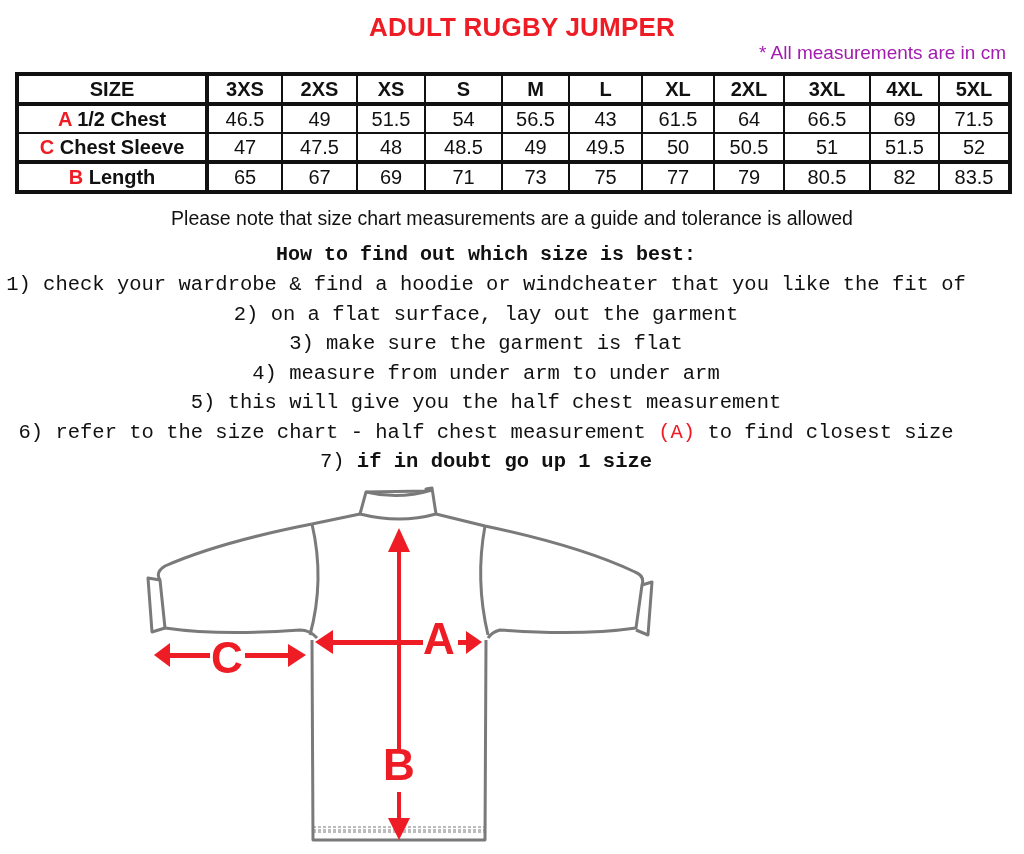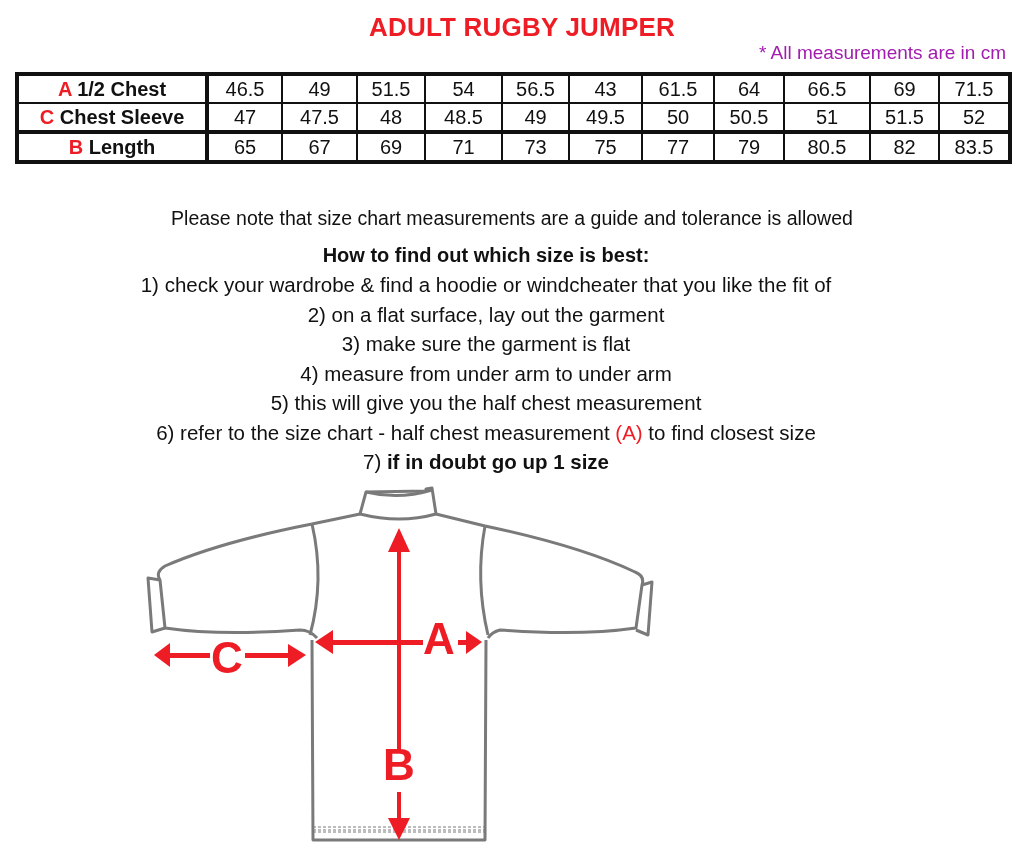--- a/index.html
+++ b/index.html
@@ -7,21 +7,21 @@
   .title { position: absolute; top: 12px; left: 0; width: 1044px; text-align: center; color: #ee1c24; font-weight: bold; font-size: 26px; letter-spacing: 0.2px; }
   .units { position: absolute; top: 42px; right: 18px; font-size: 19px; color: #a21caf; }
   table.sizes { position: absolute; top: 72px; left: 15px; width: 993px; border-collapse: collapse; border: 4px solid #111; table-layout: fixed; }
   table.sizes td, table.sizes th { border: 2px solid #111; height: 26px; padding: 0; text-align: center; font-size: 20px; line-height: 26px; }
   table.sizes th { font-weight: bold; }
   table.sizes tr.head th { border-bottom: 4px solid #111; }
   table.sizes tr.last td, table.sizes tr.last th { border-top: 4px solid #111; }
   table.sizes th.rowlabel { border-right: 4px solid #111; }
   .red { color: #ee1c24; }
   .note { position: absolute; top: 207px; left: 0; width: 1024px; text-align: center; font-size: 19.5px; }
-  .howto { position: absolute; top: 240px; left: 0; width: 972px; text-align: center; }
+  .howto { position: absolute; top: 240px; left: 0; width: 972px; text-align: center; font-family: Liberation Mono, monospace; }
   .howto .htitle { font-weight: bold; font-size: 20px; height: 30px; line-height: 30px; }
   .howto .step { font-size: 20.5px; height: 29.5px; line-height: 29.5px; }
   .howto .step b { font-weight: bold; }
   .diagram { position: absolute; top: 480px; left: 140px; width: 720px; height: 370px; }
 </style>
 </head>
 <body>
 
 <div class="title">ADULT RUGBY JUMPER</div>
 <div class="units">* All measurements are in cm</div>
@@ -35,20 +35,34 @@
       <col style="width:77px">
       <col style="width:67px">
       <col style="width:73px">
       <col style="width:72px">
       <col style="width:70px">
       <col style="width:86px">
       <col style="width:69px">
       <col style="width:71px">
   </colgroup>
   <tbody>
+      <tr class="head">
+    <th class="rowlabel">SIZE</th>
+    <th>3XS</th>
+    <th>2XS</th>
+    <th>XS</th>
+    <th>S</th>
+    <th>M</th>
+    <th>L</th>
+    <th>XL</th>
+    <th>2XL</th>
+    <th>3XL</th>
+    <th>4XL</th>
+    <th>5XL</th>
+  </tr>
   <tr>
     <th class="rowlabel"><span class="red">A</span> <span>1/2 Chest</span></th>
     <td>46.5</td>
     <td>49</td>
     <td>51.5</td>
     <td>54</td>
     <td>56.5</td>
     <td>43</td>
     <td>61.5</td>
     <td>64</td>

